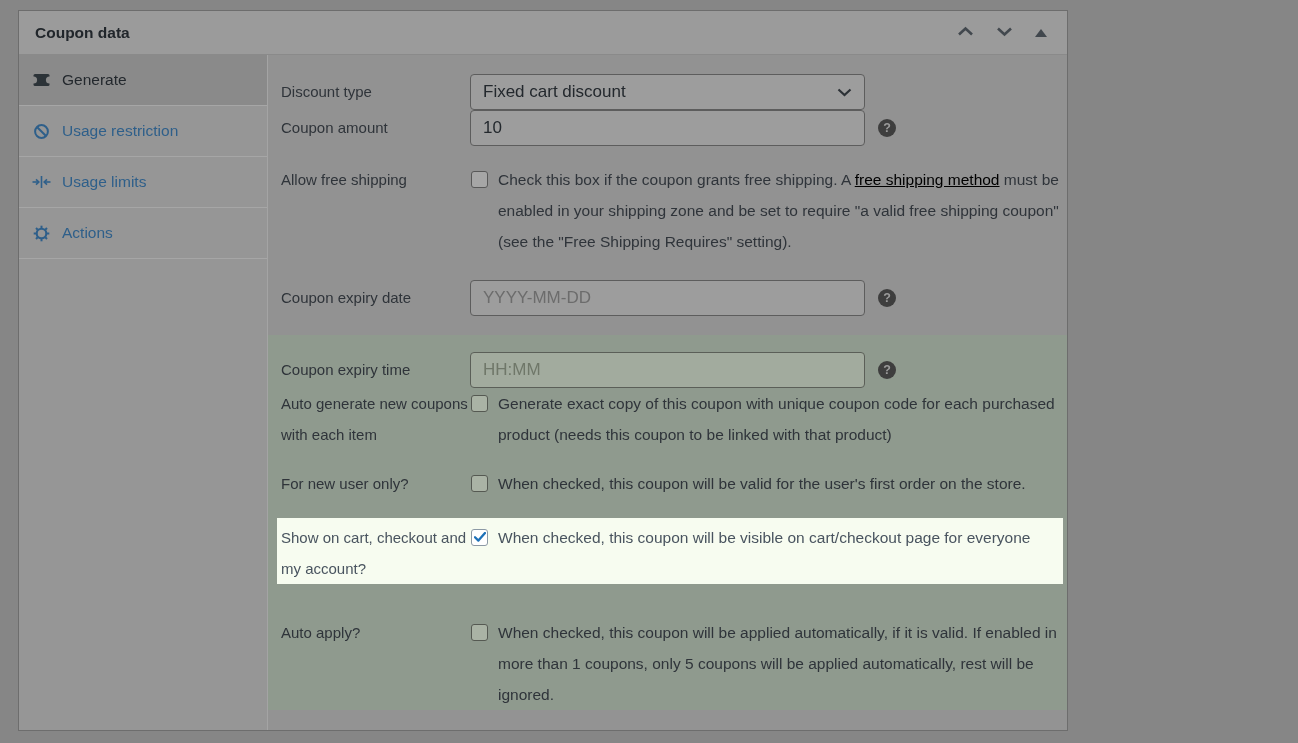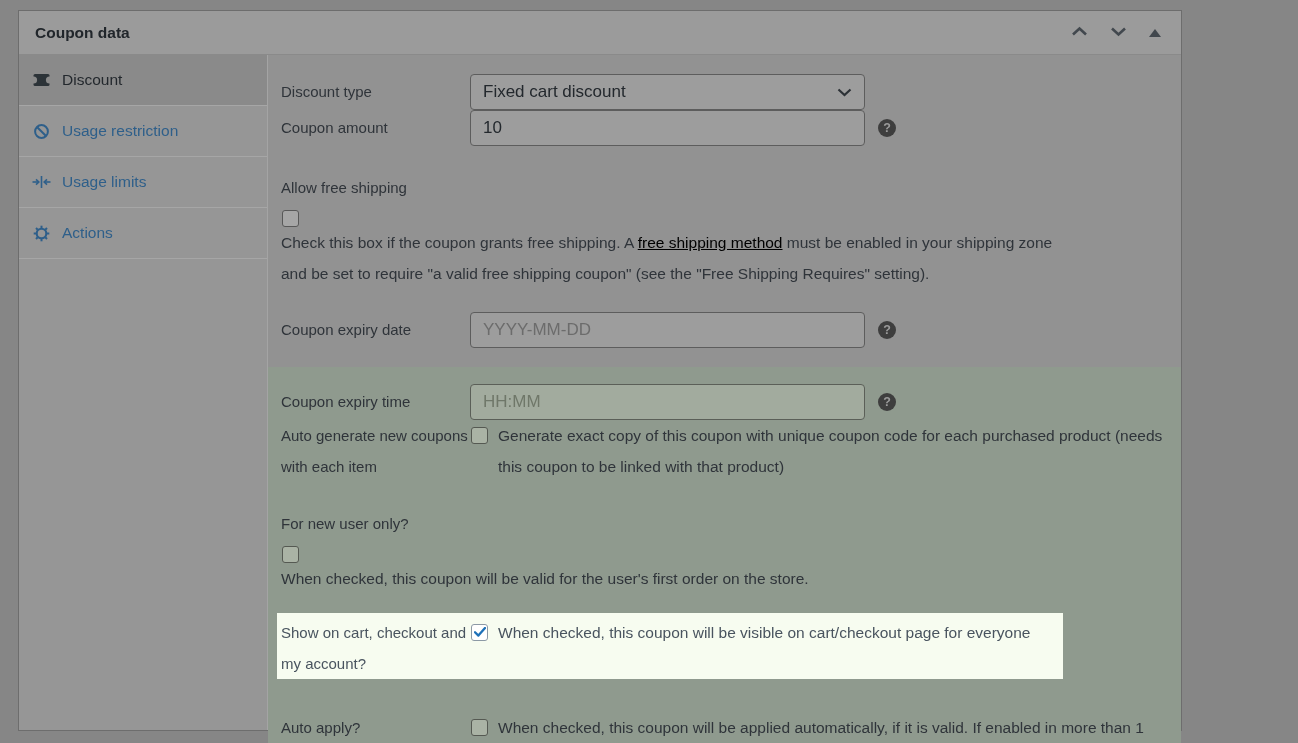--- a/index.html
+++ b/index.html
@@ -3,21 +3,21 @@
 <meta charset="utf-8">
 <style>
   html,body{margin:0;padding:0;}
   body{
     width:1298px;height:743px;overflow:hidden;position:relative;
     background:#868686;
     font-family:"Liberation Sans","DejaVu Sans",sans-serif;
     -webkit-font-smoothing:antialiased;
   }
   .metabox{
-    position:absolute;left:18px;top:10px;width:1164px;height:721px;
+    position:absolute;left:18px;top:10px;width:1050px;height:721px;
     border:1px solid #6d6d6d;box-sizing:border-box;
     display:flex;flex-direction:column;background:#929292;
   }
   
   .mb-header{
     height:44px;flex:none;background:#9b9b9b;border-bottom:1px solid #8a8a8a;
     display:flex;align-items:center;padding:0 14px 0 16px;box-sizing:border-box;
   }
   .mb-title{flex:1;font-size:15.5px;font-weight:bold;color:#21262b;}
   .mb-controls{display:flex;align-items:center;gap:18px;padding-right:4px;}
@@ -67,21 +67,21 @@
   .highlight{
     background:#f7fcf0;margin:19px 0 0 9px;width:786px;height:66px;
     box-sizing:border-box;padding:4px 0 0 4px;
   }
   .highlight .flabel{color:#49545f;}
   .highlight .desc{color:#49545f;}
   .highlight .cb.checked,.sec-green .highlight .cb.checked{
     background:#ffffff;border:1px solid #8c99a5;
     display:flex;align-items:center;justify-content:center;
   }
-  .mt25{}.mt26{margin-top:26px;flex-direction:column;}.mt23{margin-top:23px;}.mt33{margin-top:33px;}
+  .mt25{}.mt26{margin-top:18px;}.mt23{margin-top:23px;}.mt33{margin-top:33px;}
 </style>
 </head>
 <body>
 
 <div class="metabox">
 
   <div class="mb-header">
     <span class="mb-title">Coupon data</span>
     <span class="mb-controls">
       <button class="ctrl-btn" aria-label="Move up">
@@ -108,21 +108,21 @@
 
     <div class="sidebar">
       <div class="tab active">
         <span class="ticon">
           <svg width="17" height="16" viewBox="0 0 17 16">
             <rect x="0.5" y="2" width="16" height="12" rx="1.5" fill="#2c3338"></rect>
             <circle cx="0.5" cy="8" r="3.6" fill="#8a8a8a"></circle>
             <circle cx="16.5" cy="8" r="3.6" fill="#8a8a8a"></circle>
           </svg>
         </span>
-        <span class="tlabel">Discount</span>
+        <span class="tlabel">Generate</span>
       </div>
       <div class="tab">
         <span class="ticon">
           <svg width="17" height="17" viewBox="0 0 17 17">
             <circle cx="8.5" cy="8.5" r="6.4" fill="none" stroke="#2e5f8a" stroke-width="2"></circle>
             <line x1="4.2" y1="4.2" x2="12.8" y2="12.8" stroke="#2e5f8a" stroke-width="2"></line>
           </svg>
         </span>
         <span class="tlabel">Usage restriction</span>
       </div>

